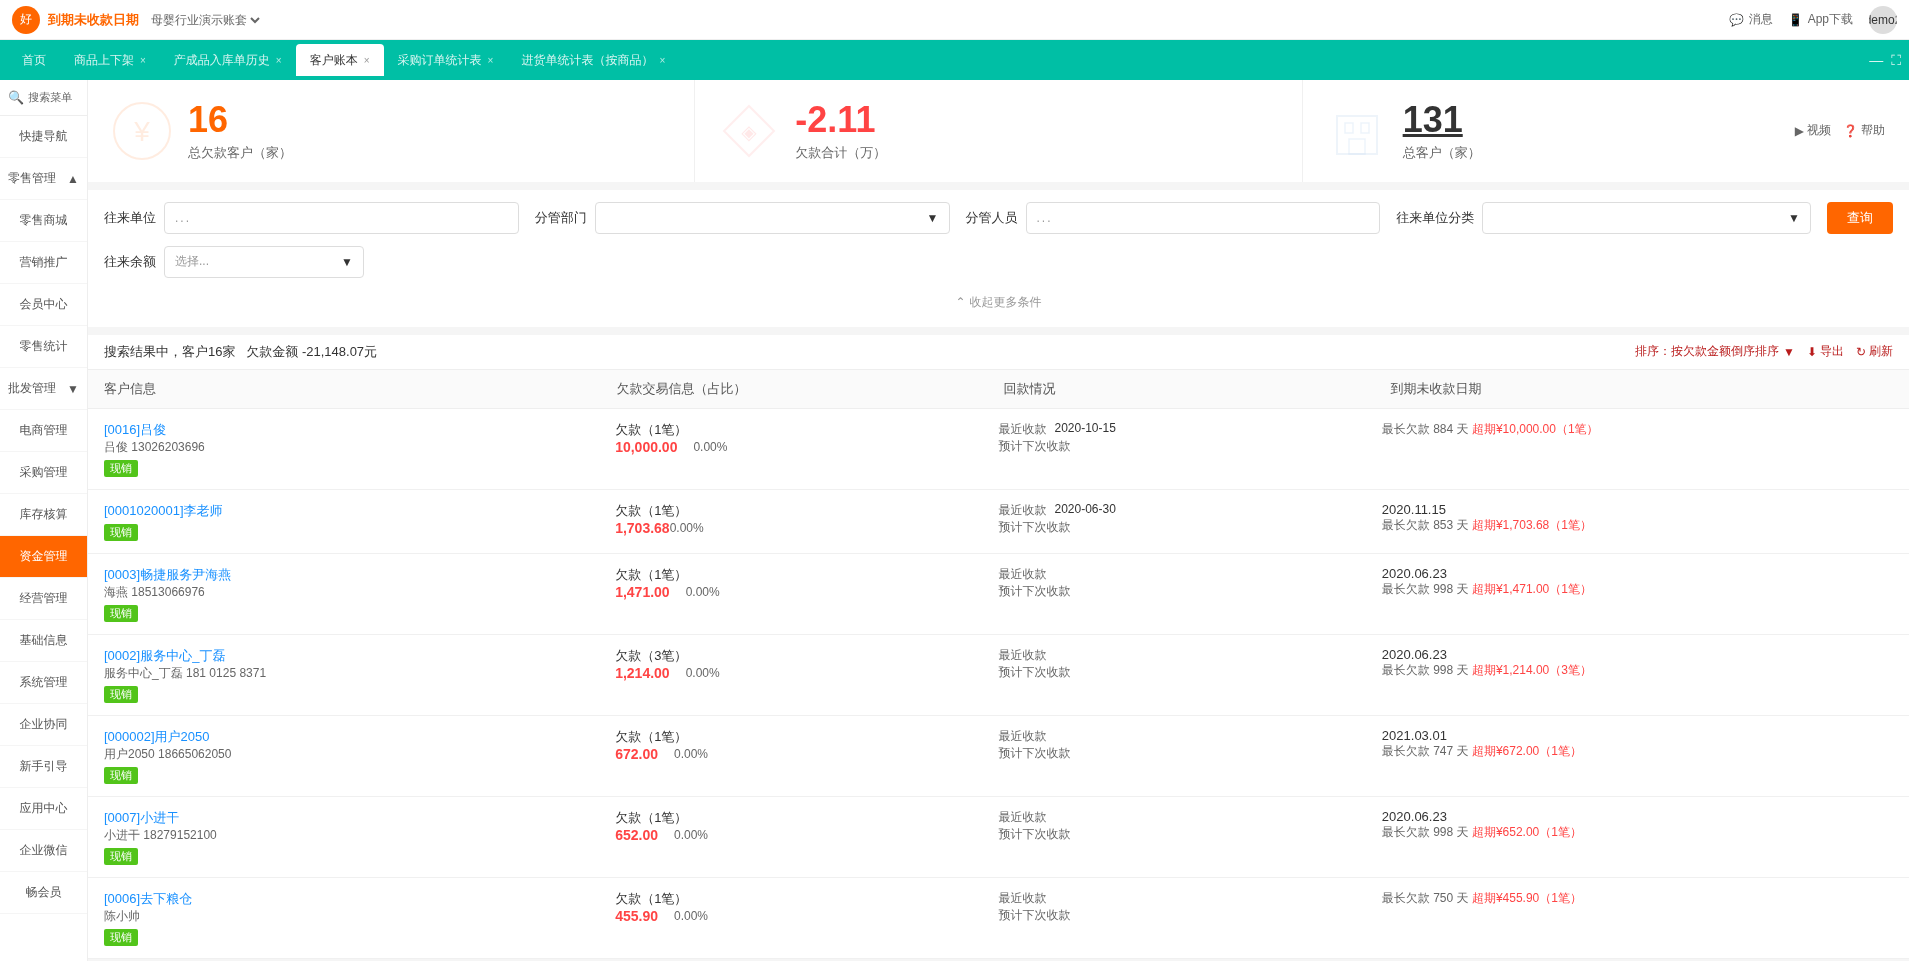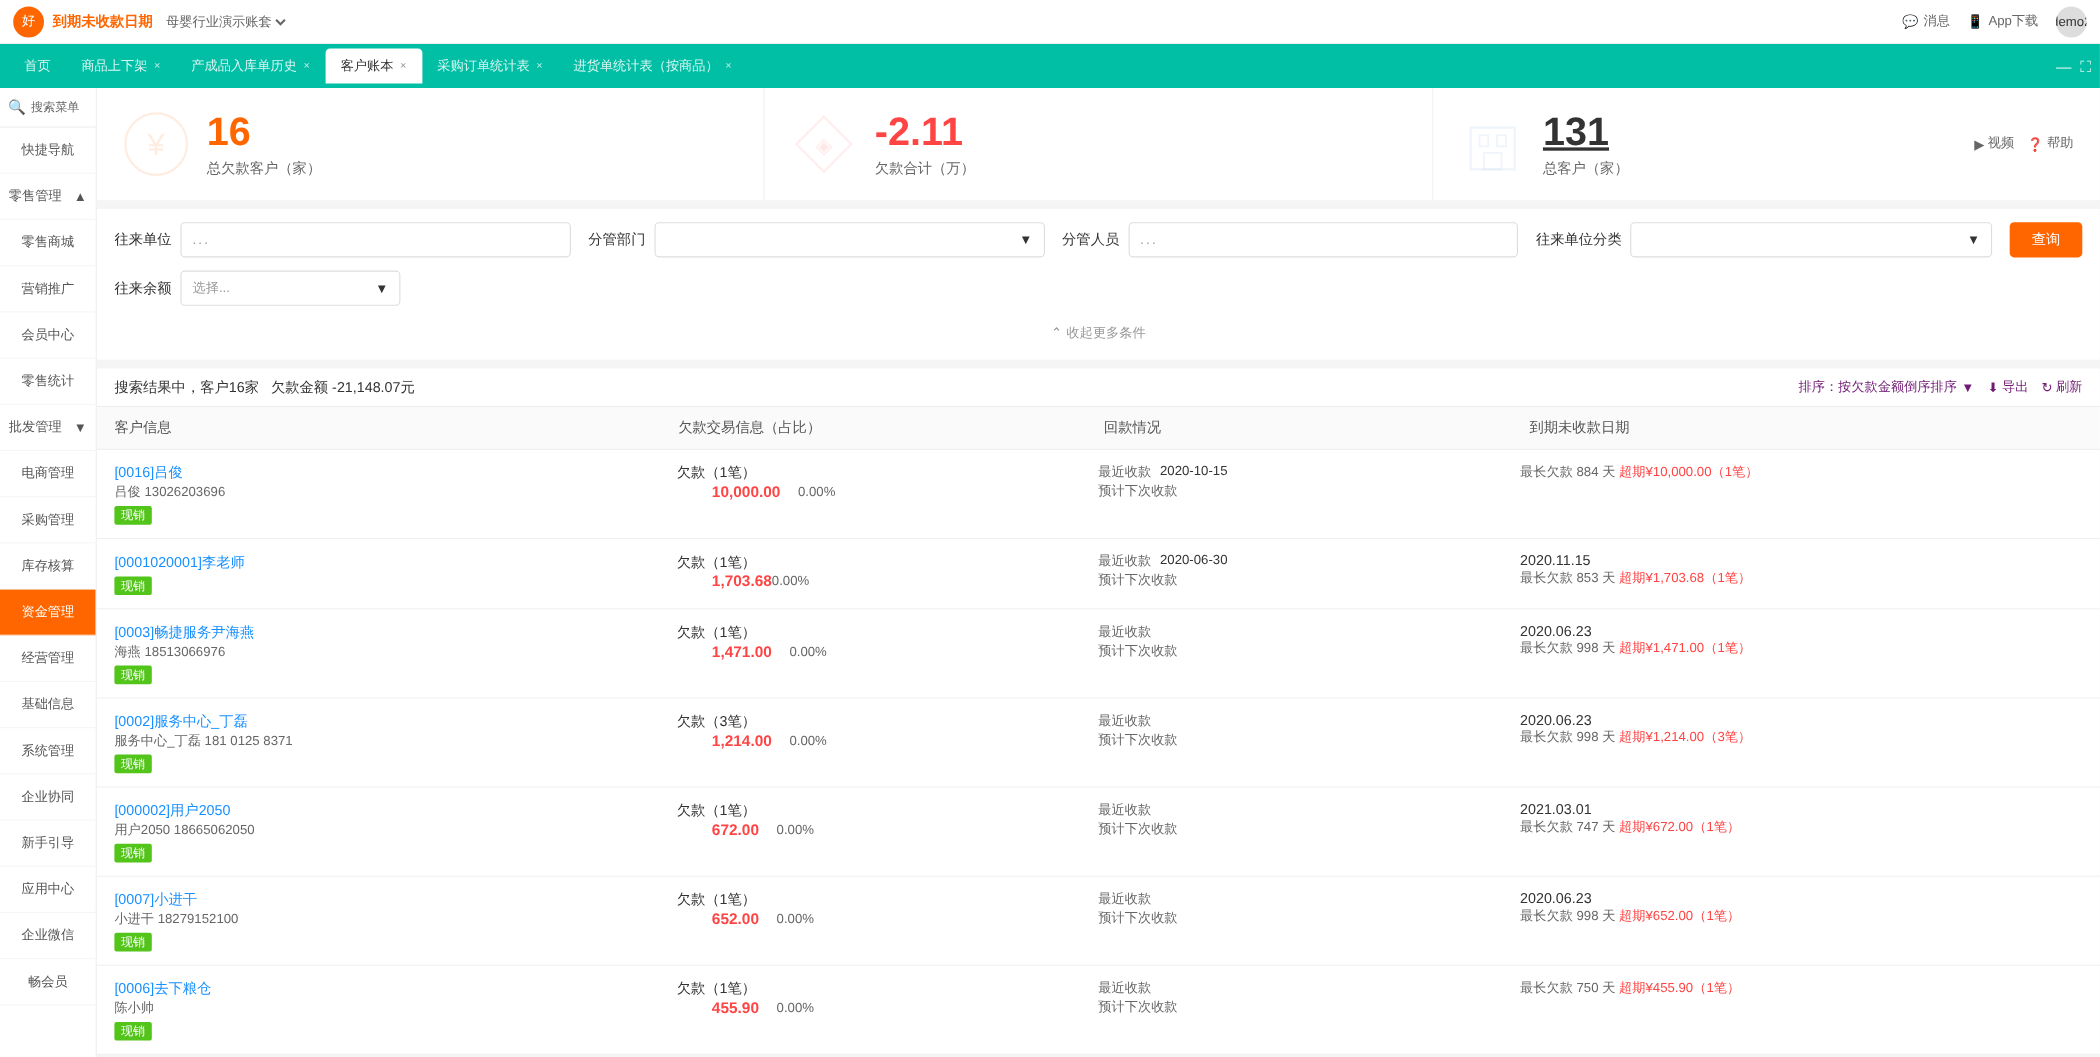--- a/index.html
+++ b/index.html
@@ -69,33 +69,33 @@
     .filter-item { display: flex; align-items: center; gap: 8px; flex: 1; }
     .filter-label { font-size: 13px; color: #333; white-space: nowrap; }
     .filter-input { flex: 1; border: 1px solid #ddd; border-radius: 4px; padding: 6px 10px; font-size: 12px; color: #333; outline: none; display: flex; align-items: center; justify-content: space-between; cursor: pointer; position: relative; min-height: 32px; }
     .filter-input .dots { color: #999; letter-spacing: 2px; }
     .filter-select { flex: 1; border: 1px solid #ddd; border-radius: 4px; padding: 6px 10px; font-size: 12px; min-height: 32px; display: flex; align-items: center; justify-content: space-between; }
     .search-btn { background: #ff6600; color: #fff; border: none; border-radius: 4px; padding: 7px 20px; font-size: 13px; cursor: pointer; }
     .collapse-btn { display: flex; align-items: center; justify-content: center; width: 100%; gap: 4px; font-size: 12px; color: #999; cursor: pointer; padding: 4px 0; }
 
     
     .results-bar { background: #fff; padding: 8px 16px; display: flex; align-items: center; justify-content: space-between; border-bottom: 1px solid #eee; }
-    .results-actions { display: flex; gap: 12px; font-size: 12px; color: #701a75; }
+    .results-actions { display: flex; gap: 12px; font-size: 12px; color: #b91c1c; }
     .sort-select { display: flex; align-items: center; gap: 4px; cursor: pointer; }
 
     
     .table-container { background: #fff; }
     .table-header { display: grid; grid-template-columns: 2fr 1.5fr 1.5fr 2fr; padding: 10px 16px; background: #fafafa; border-bottom: 1px solid #eee; gap: 10px; }
     .th { font-size: 13px; color: #555; font-weight: normal; }
     .table-row { display: grid; grid-template-columns: 2fr 1.5fr 1.5fr 2fr; padding: 12px 16px; border-bottom: 1px solid #f0f0f0; align-items: start; }
     .customer-name { color: #1890ff; font-size: 13px; cursor: pointer; text-decoration: none; }
     .customer-phone { font-size: 12px; color: #666; }
     .customer-tag { display: inline-block; background: #52c41a; color: #fff; font-size: 11px; padding: 1px 6px; border-radius: 2px; margin-top: 4px; }
     .debt-count { font-size: 13px; color: #333; }
-    .debt-amount { font-size: 14px; color: #ff4444; font-weight: bold; margin-left: 32px; }
+    .debt-amount { font-size: 14px; color: #ff4444; font-weight: bold; }
     .debt-percent { font-size: 12px; color: #666; }
     .recover-label { font-size: 12px; color: #666; }
     .recover-date { font-size: 12px; color: #333; }
     .recover-next { font-size: 12px; color: #666; }
     .overdue-date { font-size: 13px; color: #333; }
     .overdue-days { font-size: 12px; color: #666; }
     .overdue-amount { font-size: 12px; color: #ff4444; cursor: pointer; }
 
     .scrollbar-area { overflow-y: auto; max-height: calc(100vh - 300px); }
   </style>

